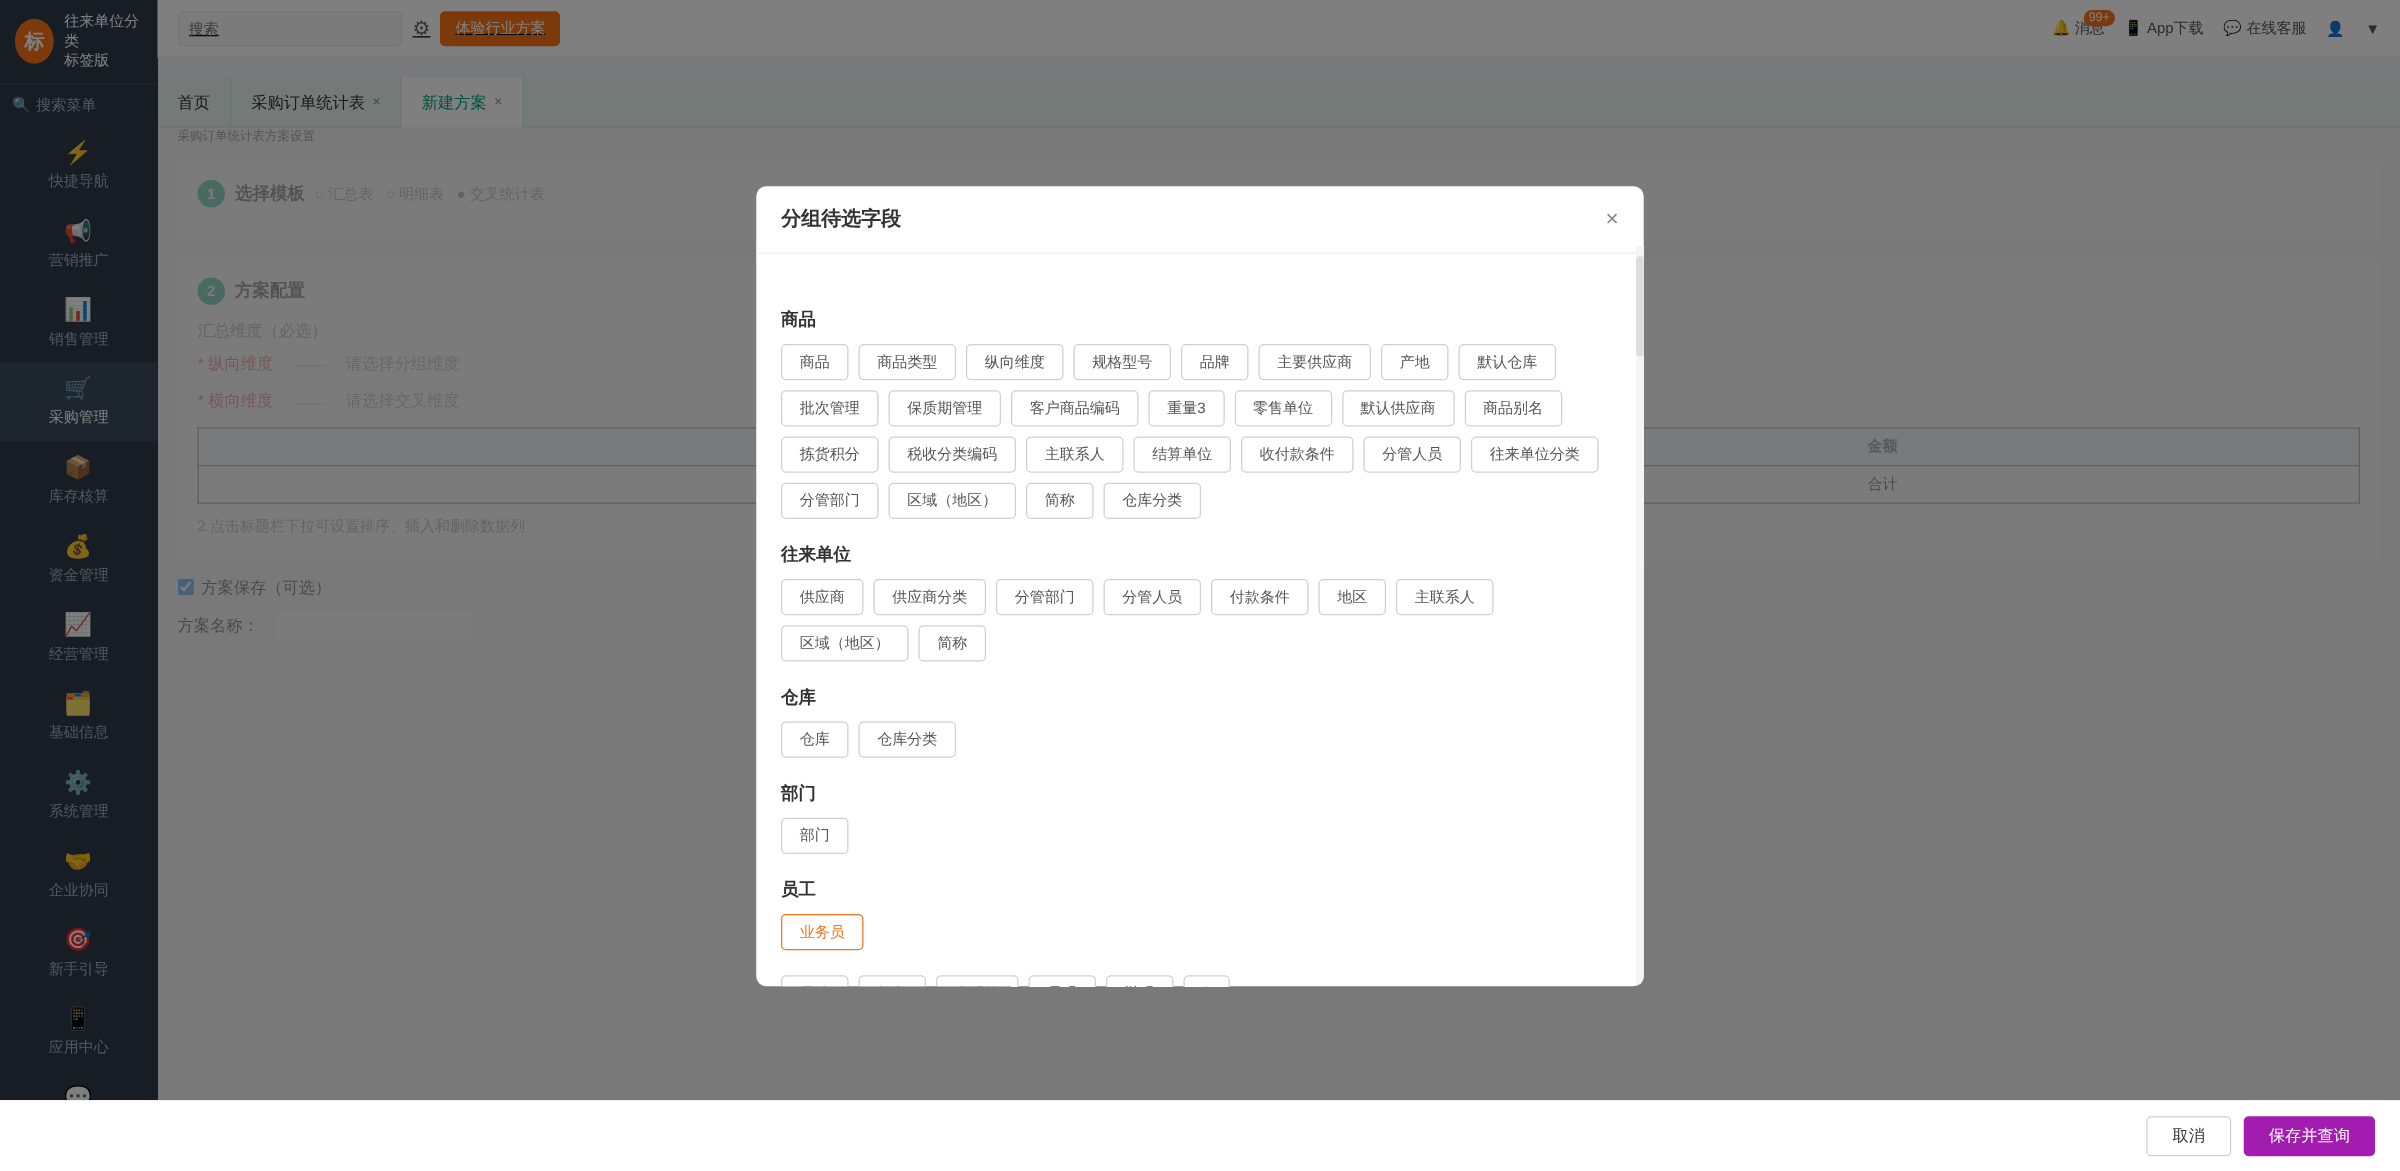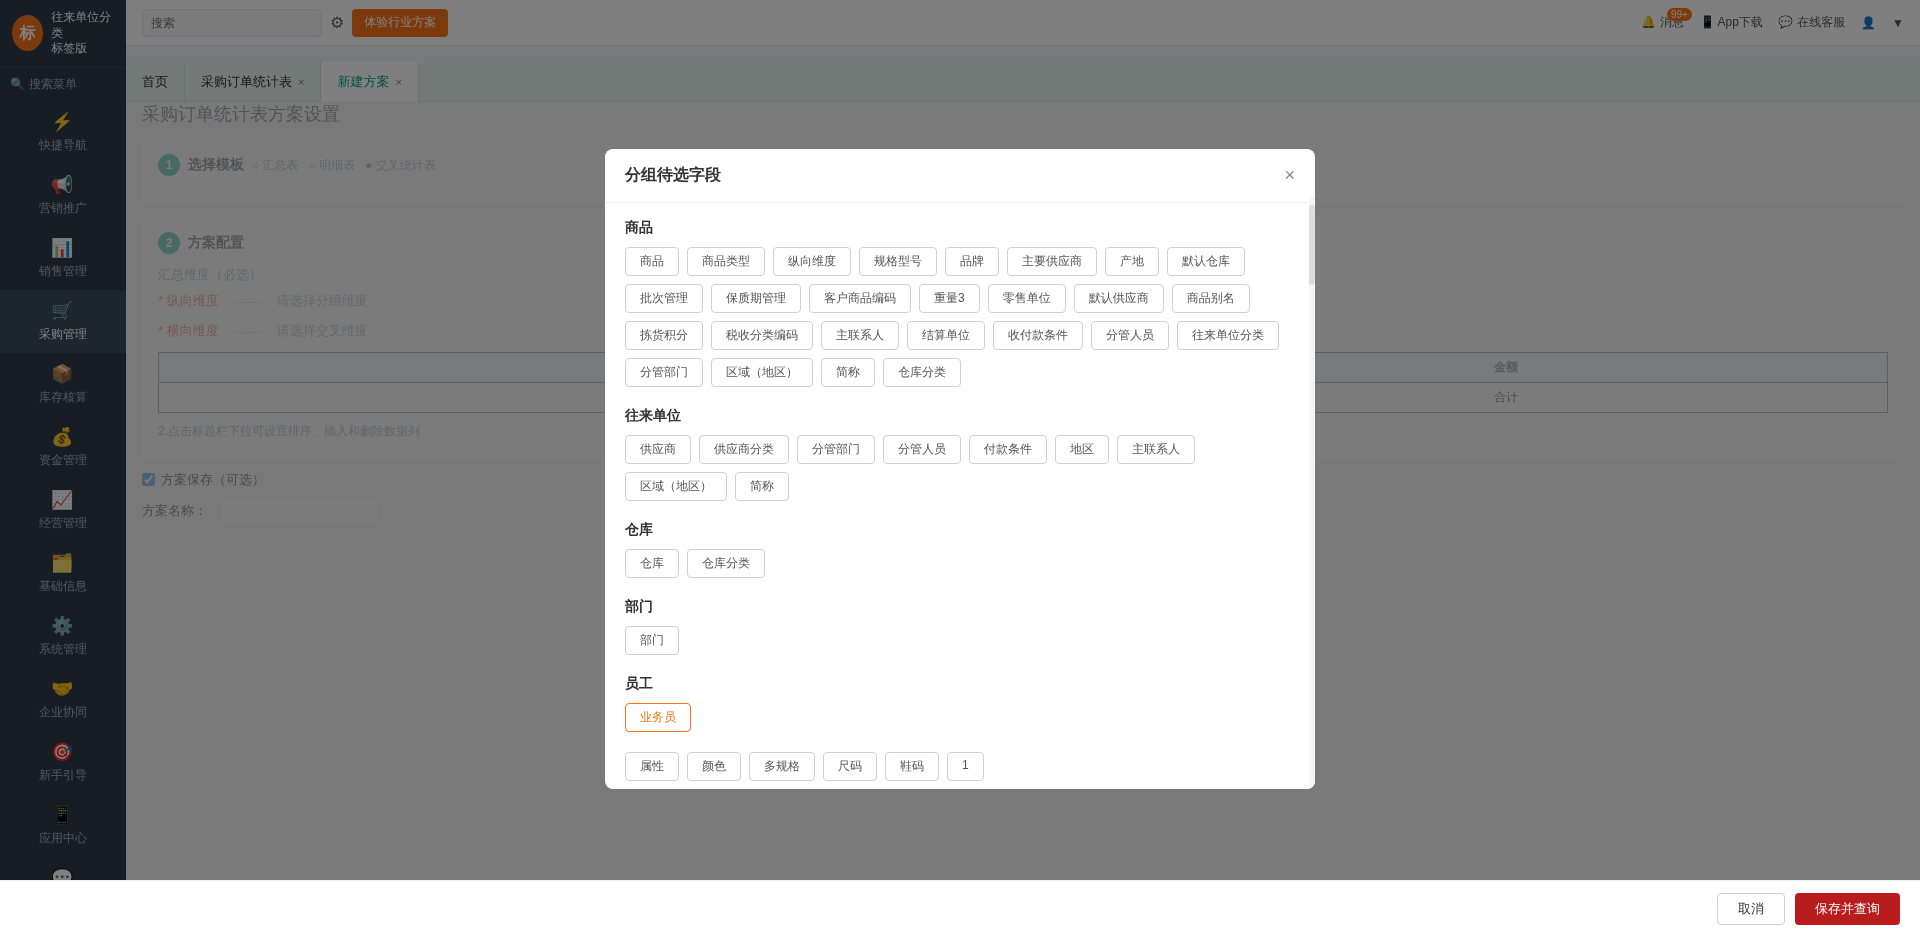--- a/index.html
+++ b/index.html
@@ -25,21 +25,21 @@
       display: flex; flex-direction: column; align-items: center; padding: 10px 6px; color: #a0aec0; cursor: pointer; font-size: 12px; gap: 4px;
     }
     .sidebar-item .icon { font-size: 18px; }
     .sidebar-bottom { padding: 8px; display: flex; justify-content: space-around; border-top: 1px solid #3a4a5c; }
     .sidebar-bottom-btn { color: #a0aec0; cursor: pointer; font-size: 18px; }
 
     
     .header {
       position: fixed; left: 126px; top: 0; right: 0; height: 46px; background: white; display: flex; align-items: center; justify-content: space-between; padding: 0 16px; border-bottom: 1px solid #e2e8f0; z-index: 10;
     }
-    .header-left { display: flex; align-items: center; gap: 8px; }
+    .header-left { display: flex; align-items: center; gap: 8px; text-decoration: underline; }
     .header-search {
       width: 180px; height: 28px; border: 1px solid #e2e8f0; border-radius: 4px; padding: 0 8px; background: #f7f7f7; font-size: 12px;
     }
     .header-btn {
       height: 28px; padding: 0 12px; background: #f97316; color: white; border: none; border-radius: 4px; cursor: pointer; font-size: 12px;
     }
     .gear-btn { background: none; border: none; cursor: pointer; color: #666; font-size: 16px; }
     .header-right { display: flex; align-items: center; gap: 16px; color: #555; font-size: 12px; }
     .notification { position: relative; }
     .badge { position: absolute; top: -6px; right: -8px; background: #f97316; color: white; border-radius: 10px; font-size: 10px; padding: 1px 4px; }
@@ -53,39 +53,39 @@
     }
     .tab.active { background: white; color: #00a878; font-weight: 500; }
     .tab-close { font-size: 11px; color: #888; cursor: pointer; }
 
     
     .main-content {
       position: fixed; left: 126px; top: 86px; right: 0; bottom: 0; padding: 16px; overflow: auto; background: #f5f5f5;
     }
 
     
-    .page-title { font-size: 18px; color: #333; margin-bottom: 12px; }
+    .page-title { font-size: 10px; color: #333; margin-bottom: 12px; }
 
     
     .overlay {
       position: fixed; left: 0; top: 0; right: 0; bottom: 0; background: rgba(0,0,0,0.5); z-index: 100;
     }
 
     
     .modal {
       position: fixed; left: 50%; top: 50%; transform: translate(-50%, -50%); width: 710px; max-height: 640px; background: white; border-radius: 8px; z-index: 200; display: flex; flex-direction: column; overflow: hidden;
     }
     .modal-header {
       display: flex; align-items: center; justify-content: space-between; padding: 16px 20px; border-bottom: 1px solid #f0f0f0; flex-shrink: 0;
     }
     .modal-title { font-size: 16px; font-weight: 600; color: #333; }
     .modal-close { cursor: pointer; font-size: 18px; color: #888; background: none; border: none; }
 
     .modal-body {
-      flex: 1; overflow-y: auto; padding: 16px 20px;
+      flex: 1; overflow-y: auto; padding: 16px 20px; margin-top: 28px;
     }
 
     
     .section { margin-bottom: 20px; }
     .section-title { font-size: 14px; font-weight: 600; color: #333; margin-bottom: 10px; }
 
     
     .field-grid { display: flex; flex-wrap: wrap; gap: 8px; }
     .field-tag {
       padding: 5px 14px; border: 1px solid #d0d0d0; border-radius: 4px; font-size: 12px; color: #555; cursor: pointer; background: white;
@@ -101,21 +101,21 @@
     .step-label { font-size: 14px; font-weight: 600; color: #333; }
 
     
     .modal-footer {
       position: fixed; bottom: 0; right: 0; padding: 12px 20px; display: flex; gap: 10px; justify-content: flex-end; background: white; width: 100%; border-top: 1px solid #f0f0f0; z-index: 200;
     }
     .btn-cancel {
       height: 32px; padding: 0 20px; background: white; border: 1px solid #d0d0d0; border-radius: 4px; cursor: pointer; font-size: 13px; color: #333;
     }
     .btn-save {
-      height: 32px; padding: 0 20px; background: #b91c1c; border: none; border-radius: 4px; cursor: pointer; font-size: 13px; color: white;
+      height: 32px; padding: 0 20px; background: #a21caf; border: none; border-radius: 4px; cursor: pointer; font-size: 13px; color: white;
     }
 
     
     .stats-table { width: 100%; border-collapse: collapse; font-size: 12px; }
     .stats-table th, .stats-table td { border: 1px solid #737373; padding: 6px 10px; text-align: center; }
     .stats-table th { background: #f7f7f7; color: #555; }
     .plan-name-input { height: 28px; border: 1px solid #e2e8f0; border-radius: 4px; padding: 0 8px; width: 160px; font-size: 12px; }
 
     
     .modal-body::-webkit-scrollbar { width: 6px; }

